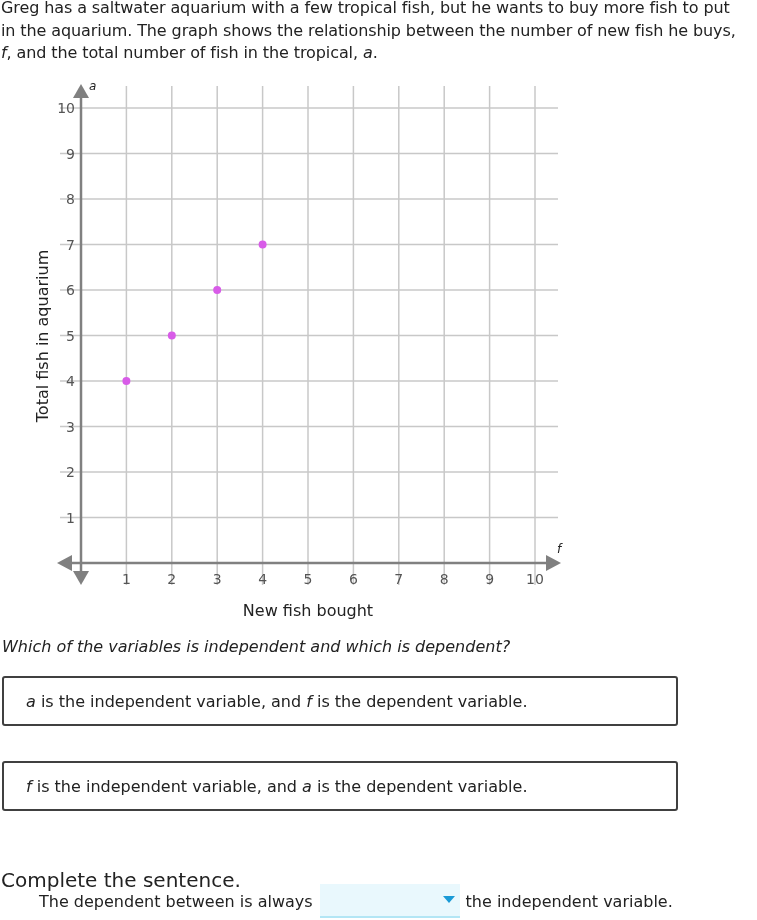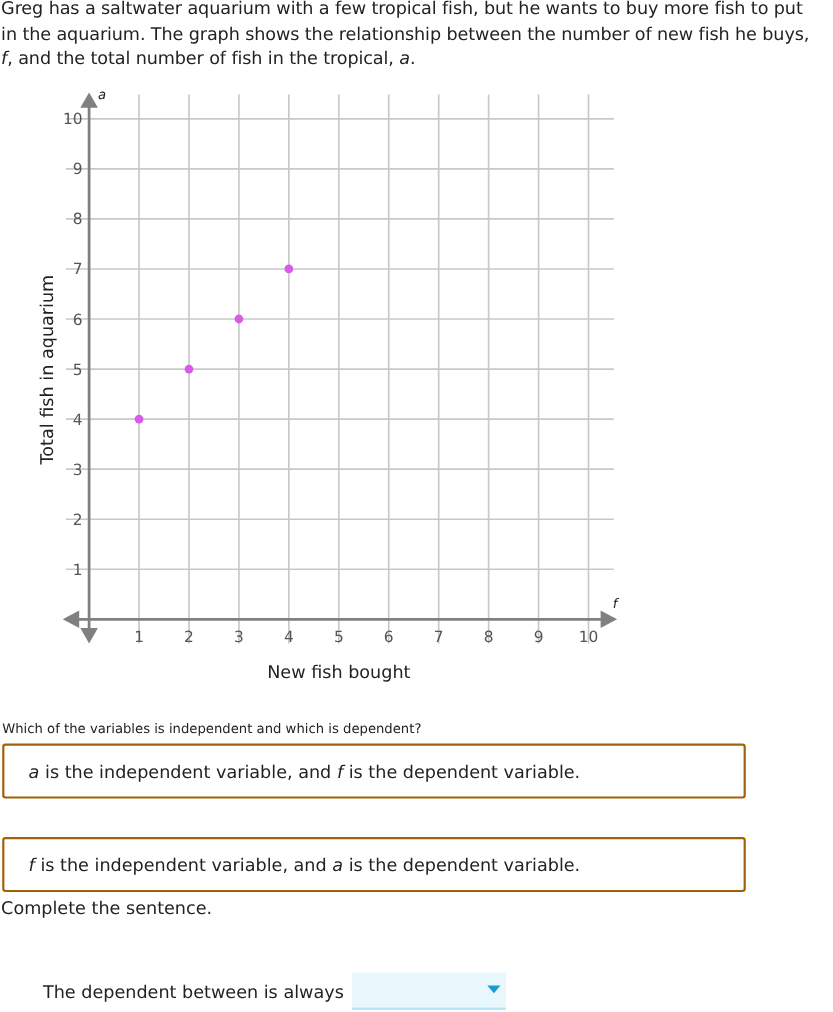--- a/index.html
+++ b/index.html
@@ -1,27 +1,27 @@
 <!DOCTYPE html>
 <html><head>
 <meta charset="utf-8">
 <style>
   html, body { margin:0; padding:0; background:#ffffff; }
   body { width:757px; height:920px; position:relative; overflow:hidden;
          font-family: "DejaVu Sans", sans-serif; color:#222; }
   .intro { position:absolute; left:1px; top:-3px; width:757px; font-size:16px; line-height:22.5px; letter-spacing:-0.1px; }
   .intro i { font-style:italic; }
   #chart { position:absolute; left:0; top:72px; }
-  .question { position:absolute; left:2px; top:655px; font-size:12px; }
-  .choice { position:absolute; left:2px; width:676px; height:50px; border:2px solid #a16207; border-radius:3px;
+  .question { position:absolute; left:2px; top:637px; font-size:16px;font-style:italic; }
+  .choice { position:absolute; left:2px; width:676px; height:50px; border:2px solid #404040; border-radius:3px;
             box-sizing:border-box; font-size:16px; display:flex; align-items:center; padding-left:22px; cursor:pointer; background:#fff; }
   .choice i { font-style:italic; }
   .c1 { top:676px; }
   .c2 { top:761px; }
-  .complete { position:absolute; left:1px; top:816px; font-size:16px; }
+  .complete { position:absolute; left:1px; top:868px; font-size:20px; }
   .sentence { position:absolute; left:39px; top:884px; font-size:16px; display:flex; align-items:center; }
   .dropdown { width:140px; height:34px; background:#e9f8fd; border-bottom:2px solid #b3e6f5; box-sizing:border-box;
               margin:0 6px 0 7px; position:relative; cursor:pointer; }
   .caret { position:absolute; right:5px; top:12px; width:0; height:0; border-left:6px solid transparent; border-right:6px solid transparent; border-top:7px solid #1a9ad6; }
 </style>
 </head>
 <body>
 
 <div class="intro">
   <div>Greg has a saltwater aquarium with a few tropical fish, but he wants to buy more fish to put</div>
@@ -104,13 +104,14 @@
 </div>
 
 <div class="complete">Complete the sentence.</div>
 
 <div class="sentence">
   <span>The dependent between is always</span>
   <div class="dropdown">
     <span></span>
     <span class="caret"></span>
   </div>
+  <span>the independent variable.</span>
 </div>
 
 </body></html>

